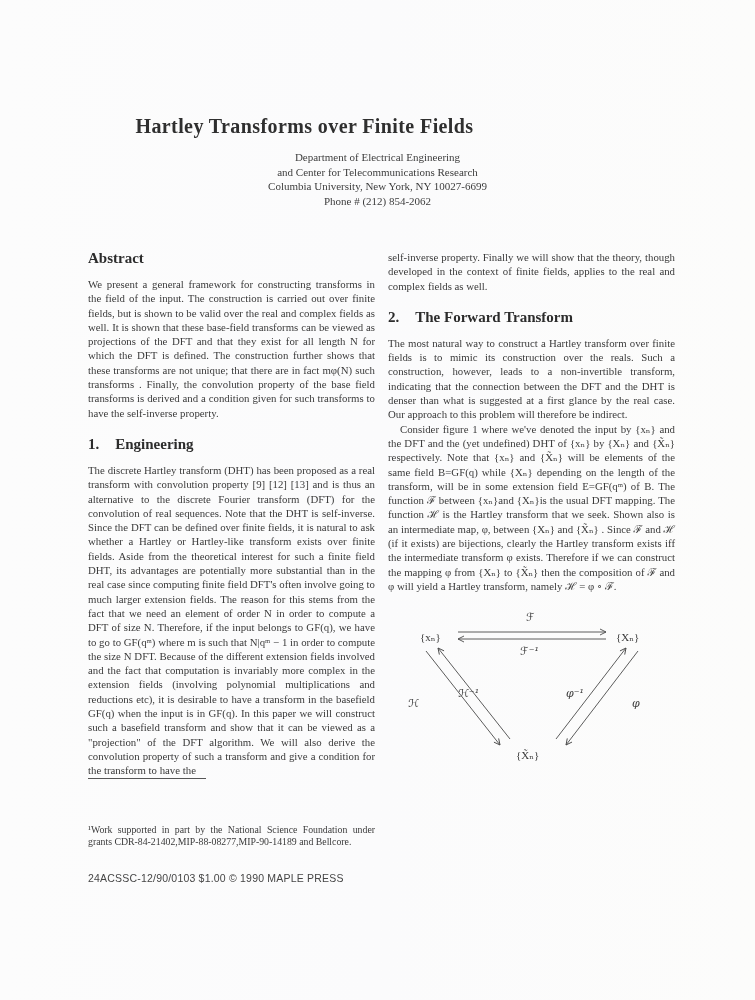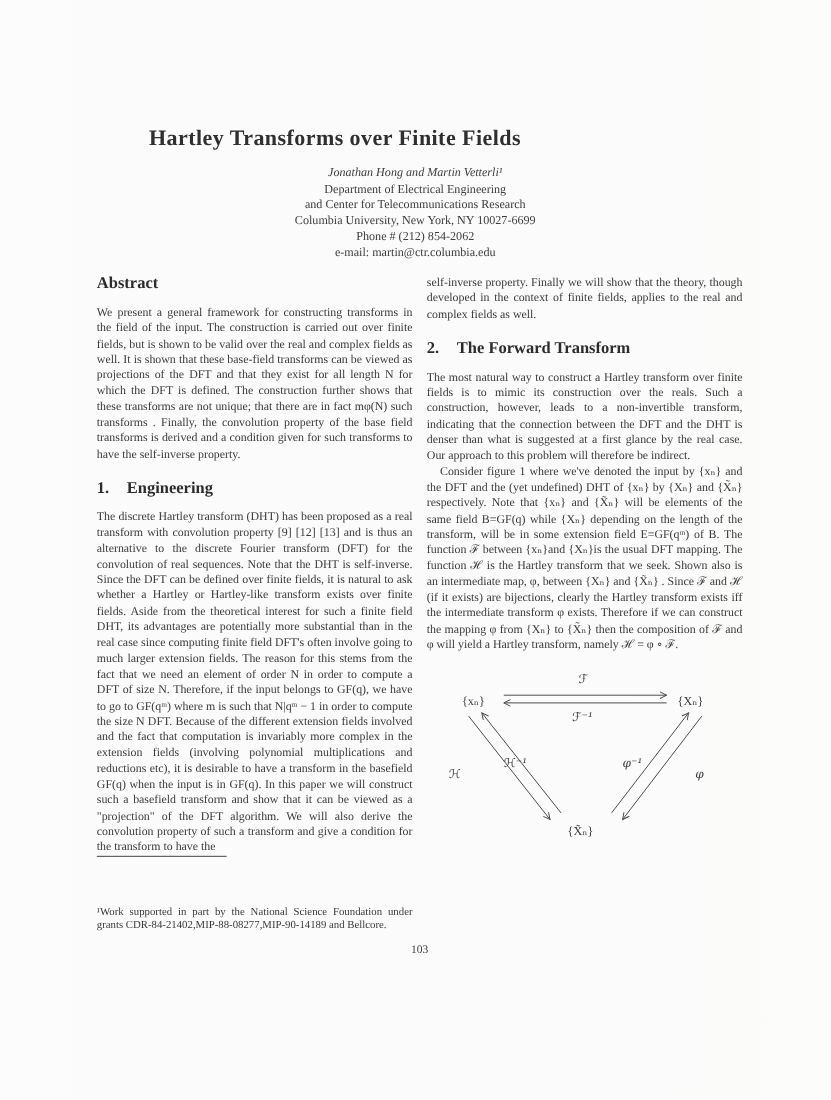--- a/index.html
+++ b/index.html
@@ -106,26 +106,24 @@
   }
 </style>
 </head>
 <body>
 
 <div class="page">
 
   <div class="title">Hartley Transforms over Finite Fields</div>
 
   <div class="authors">
-    <div class="names">Jonathan Hong and Martin Vetterli¹</div>
     <div>Department of Electrical Engineering</div>
     <div>and Center for Telecommunications Research</div>
     <div>Columbia University, New York, NY 10027-6699</div>
     <div>Phone # (212) 854-2062</div>
-    <div>e-mail: martin@ctr.columbia.edu</div>
   </div>
 
   <div class="columns">
 
     <div class="col col-left">
       <h2 class="heading abstract-heading">Abstract</h2>
       <p class="body-text">We present a general framework for constructing transforms in the field of the input. The construction is carried out over finite fields, but is shown to be valid over the real and complex fields as well. It is shown that these base-field transforms can be viewed as projections of the DFT and that they exist for all length N for which the DFT is defined. The construction further shows that these transforms are not unique; that there are in fact mφ(N) such transforms . Finally, the convolution property of the base field transforms is derived and a condition given for such transforms to have the self-inverse property.</p>
 
       <h2 class="heading">
         <span class="num">1.</span><span>Engineering</span>
@@ -172,15 +170,15 @@
           <line x1="168" y1="132" x2="238" y2="41" stroke="#4a4a4a" stroke-width="0.9" marker-end="url(#arrow)"></line>
           <line x1="250" y1="44" x2="178" y2="138" stroke="#4a4a4a" stroke-width="0.9" marker-end="url(#arrow)"></line>
           <text x="178" y="90" class="maplabel">φ⁻¹</text>
           <text x="244" y="100" class="maplabel">φ</text>
         </svg>
       </div>
     </div>
 
   </div>
 
-  <div class="page-number">103</div>
+  <div class="copyright">24ACSSC-12/90/0103 $1.00 © 1990 MAPLE PRESS</div>
 
 </div>
 
 </body></html>

